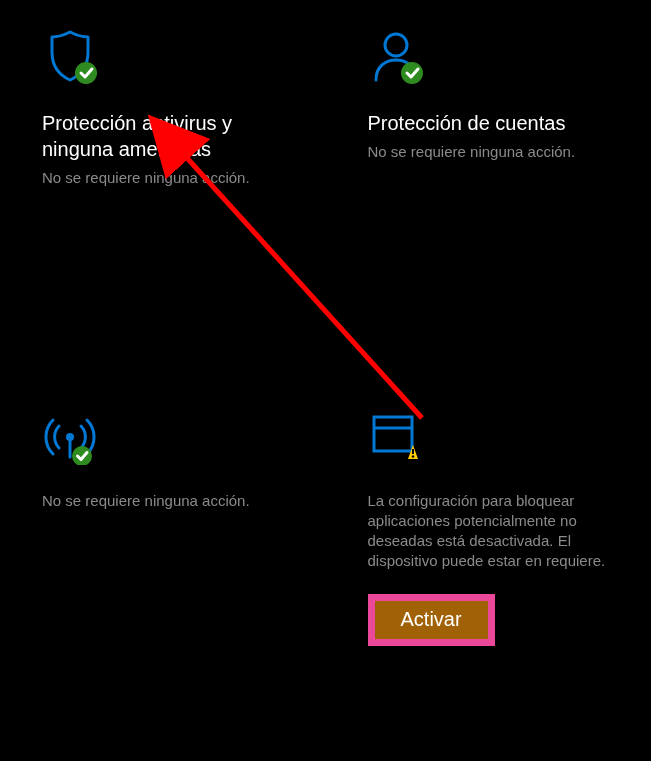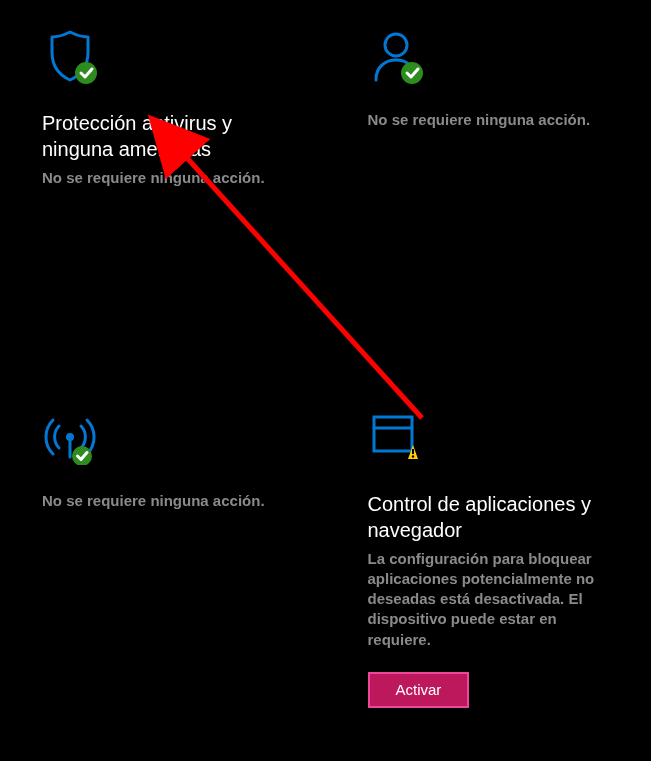--- a/index.html
+++ b/index.html
@@ -31,30 +31,29 @@
       font-weight:400;
       color:#fff;
       line-height:1.3;
       margin-bottom:6px;
     }
     .subtitle{
       font-size:15px;
       color:#8a8a8a;
       line-height:1.35;
       max-width:250px;
-      font-weight:bold;
     }
     .btn{
       display:inline-block;
       margin-top:22px;
       padding:7px 26px 8px 26px;
-      background:#be185d;
-      border:2px solid #ec4899;
+      background:#a16207;
+      border:7px solid #ec4899;
       color:#fff;
-      font-size:15px;
+      font-size:20px;
       cursor:pointer;
       font-family:inherit;
     }
     
     .arrow{
       position:absolute;
       pointer-events:none;
       z-index:100;
     }
   </style>
@@ -78,20 +77,21 @@
 
   <div class="tile">
     <div class="icon-wrap">
       <svg width="56" height="56" viewBox="0 0 56 56">
         <circle cx="28" cy="17" r="11" fill="none" stroke="#0078d4" stroke-width="3"></circle>
         <path d="M8 52 c0-14 10-20 20-20 s20 6 20 20" fill="none" stroke="#0078d4" stroke-width="3" stroke-linecap="round"></path>
         <circle cx="44" cy="45" r="11" fill="#2e8b1f"></circle>
         <path d="M39 45 l4 4 l7 -8" fill="none" stroke="#fff" stroke-width="3" stroke-linecap="round" stroke-linejoin="round"></path>
       </svg>
     </div>
+    <div class="title">Protección de cuentas</div>
     <div class="subtitle">No se requiere ninguna acción.</div>
   </div>
 
   <div class="tile">
     <div class="icon-wrap">
       <svg width="56" height="56" viewBox="0 0 56 56">
         <circle cx="28" cy="28" r="4" fill="#0078d4"></circle>
         <line x1="28" y1="30" x2="28" y2="48" stroke="#0078d4" stroke-width="3" stroke-linecap="round"></line>
         <path d="M17 17 a16 16 0 0 0 0 22" fill="none" stroke="#0078d4" stroke-width="3" stroke-linecap="round"></path>
         <path d="M11 11 a24 24 0 0 0 0 34" fill="none" stroke="#0078d4" stroke-width="3" stroke-linecap="round"></path>
@@ -108,21 +108,20 @@
     <div class="icon-wrap">
       <svg width="56" height="56" viewBox="0 0 56 56">
         <rect x="6" y="8" width="38" height="34" fill="none" stroke="#0078d4" stroke-width="3"></rect>
         <line x1="6" y1="19" x2="44" y2="19" stroke="#0078d4" stroke-width="3"></line>
 
         <path d="M40 50 L50 50 L45 36 Z" fill="#ffcc00"></path>
         <line x1="45" y1="40" x2="45" y2="45" stroke="#000" stroke-width="2"></line>
         <circle cx="45" cy="47.5" r="1.2" fill="#000"></circle>
       </svg>
     </div>
-    <div class="title">Control de aplicaciones y navegador</div>
     <div class="subtitle">La configuración para bloquear aplicaciones potencialmente no deseadas está desactivada. El dispositivo puede estar en requiere.</div>
     <button class="btn">Activar</button>
   </div>
 
 </div>
 
 <svg class="arrow" style="left:0;top:0;" width="651" height="761" viewBox="0 0 651 761">
   <defs>
     <marker id="ah" markerWidth="14" markerHeight="14" refX="3" refY="6" orient="auto">
       <path d="M0 0 L12 6 L0 12 Z" fill="#ff0000"></path>

